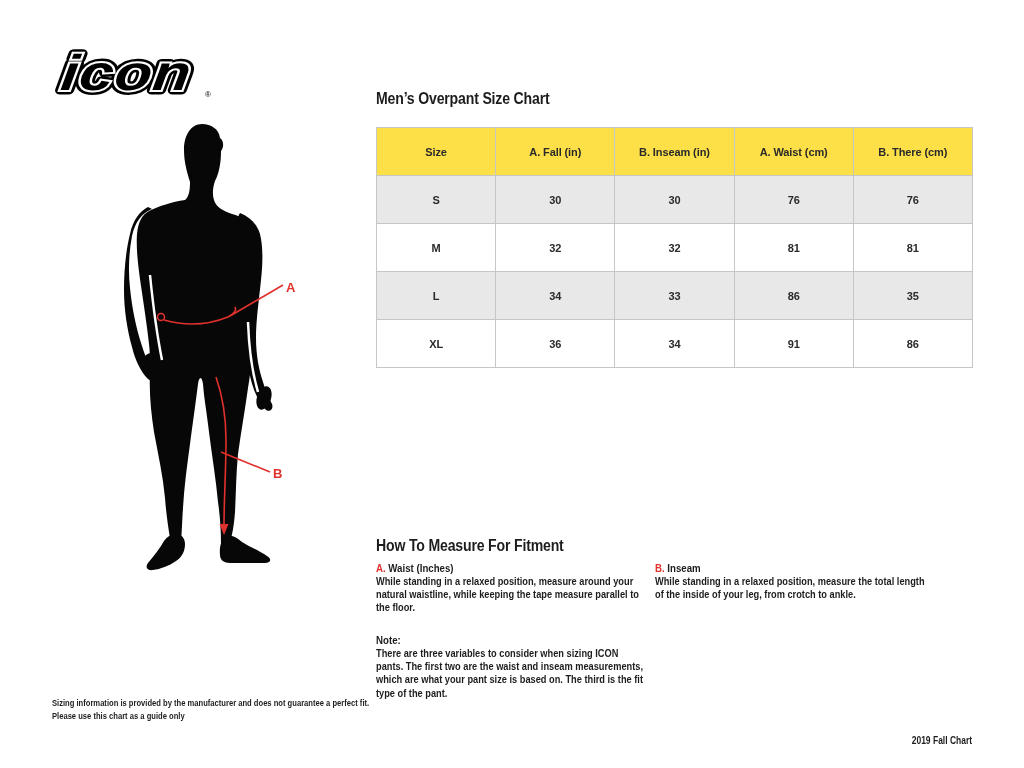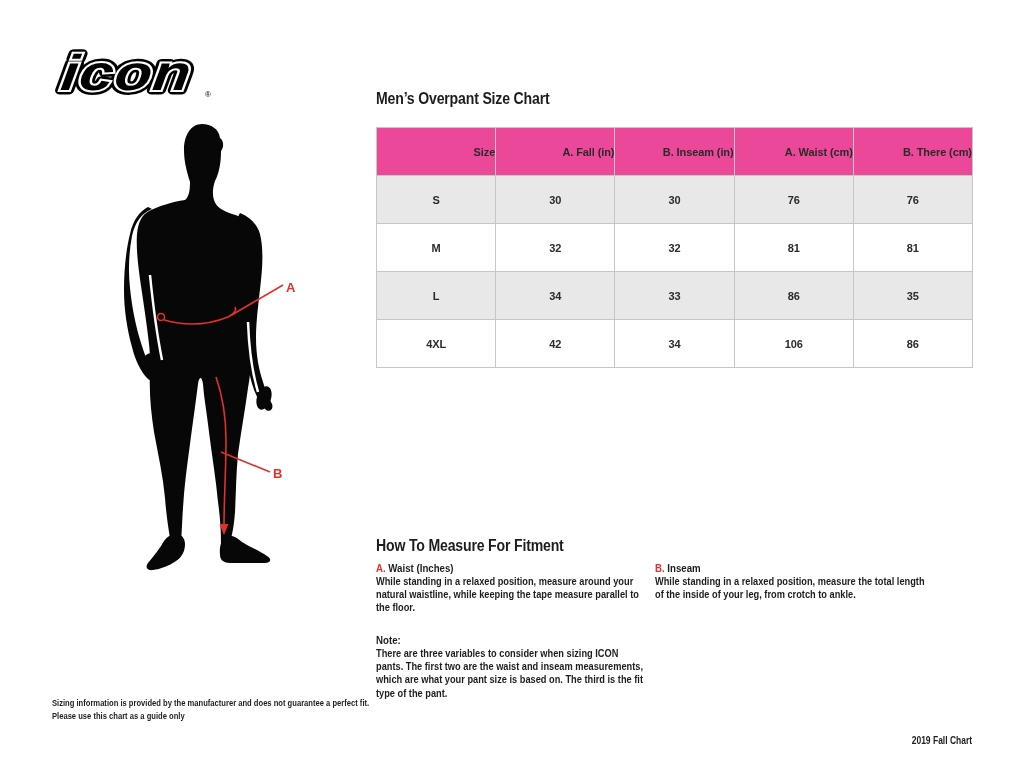--- a/index.html
+++ b/index.html
@@ -36,21 +36,21 @@
     width: 119.2px;
     height: 48px;
     border: 1px solid #c6c6c6;
     text-align: center;
     vertical-align: middle;
     font-size: 11px;
     font-weight: bold;
     color: #2a2a2a;
     letter-spacing: -0.1px;
   }
-  table.size-table thead th { background: #ec4899; text-align: right; }
+  table.size-table thead th { background: #fde047; }
   table.size-table tbody tr:nth-child(odd)  td { background: #e8e8e8; }
   table.size-table tbody tr:nth-child(even) td { background: #ffffff; }
 
   
   .htm-heading {
     left: 376px; top: 537px;
     font-size: 16px; font-weight: bold; letter-spacing: -0.2px;
     white-space: nowrap;
   }
   .measure-col { white-space: nowrap; }
@@ -188,24 +188,24 @@
           <td>81</td>
         </tr>
         <tr>
           <td>L</td>
           <td>34</td>
           <td>33</td>
           <td>86</td>
           <td>35</td>
         </tr>
         <tr>
-          <td>4XL</td>
-          <td>42</td>
+          <td>XL</td>
+          <td>36</td>
           <td>34</td>
-          <td>106</td>
+          <td>91</td>
           <td>86</td>
         </tr>
       </tbody>
     </table>
   </div>
 
   <div class="abs htm-heading cond">How To Measure For Fitment</div>
 
   <div class="abs measure-col cond" id="measure-a">
     <div class="m-label">

